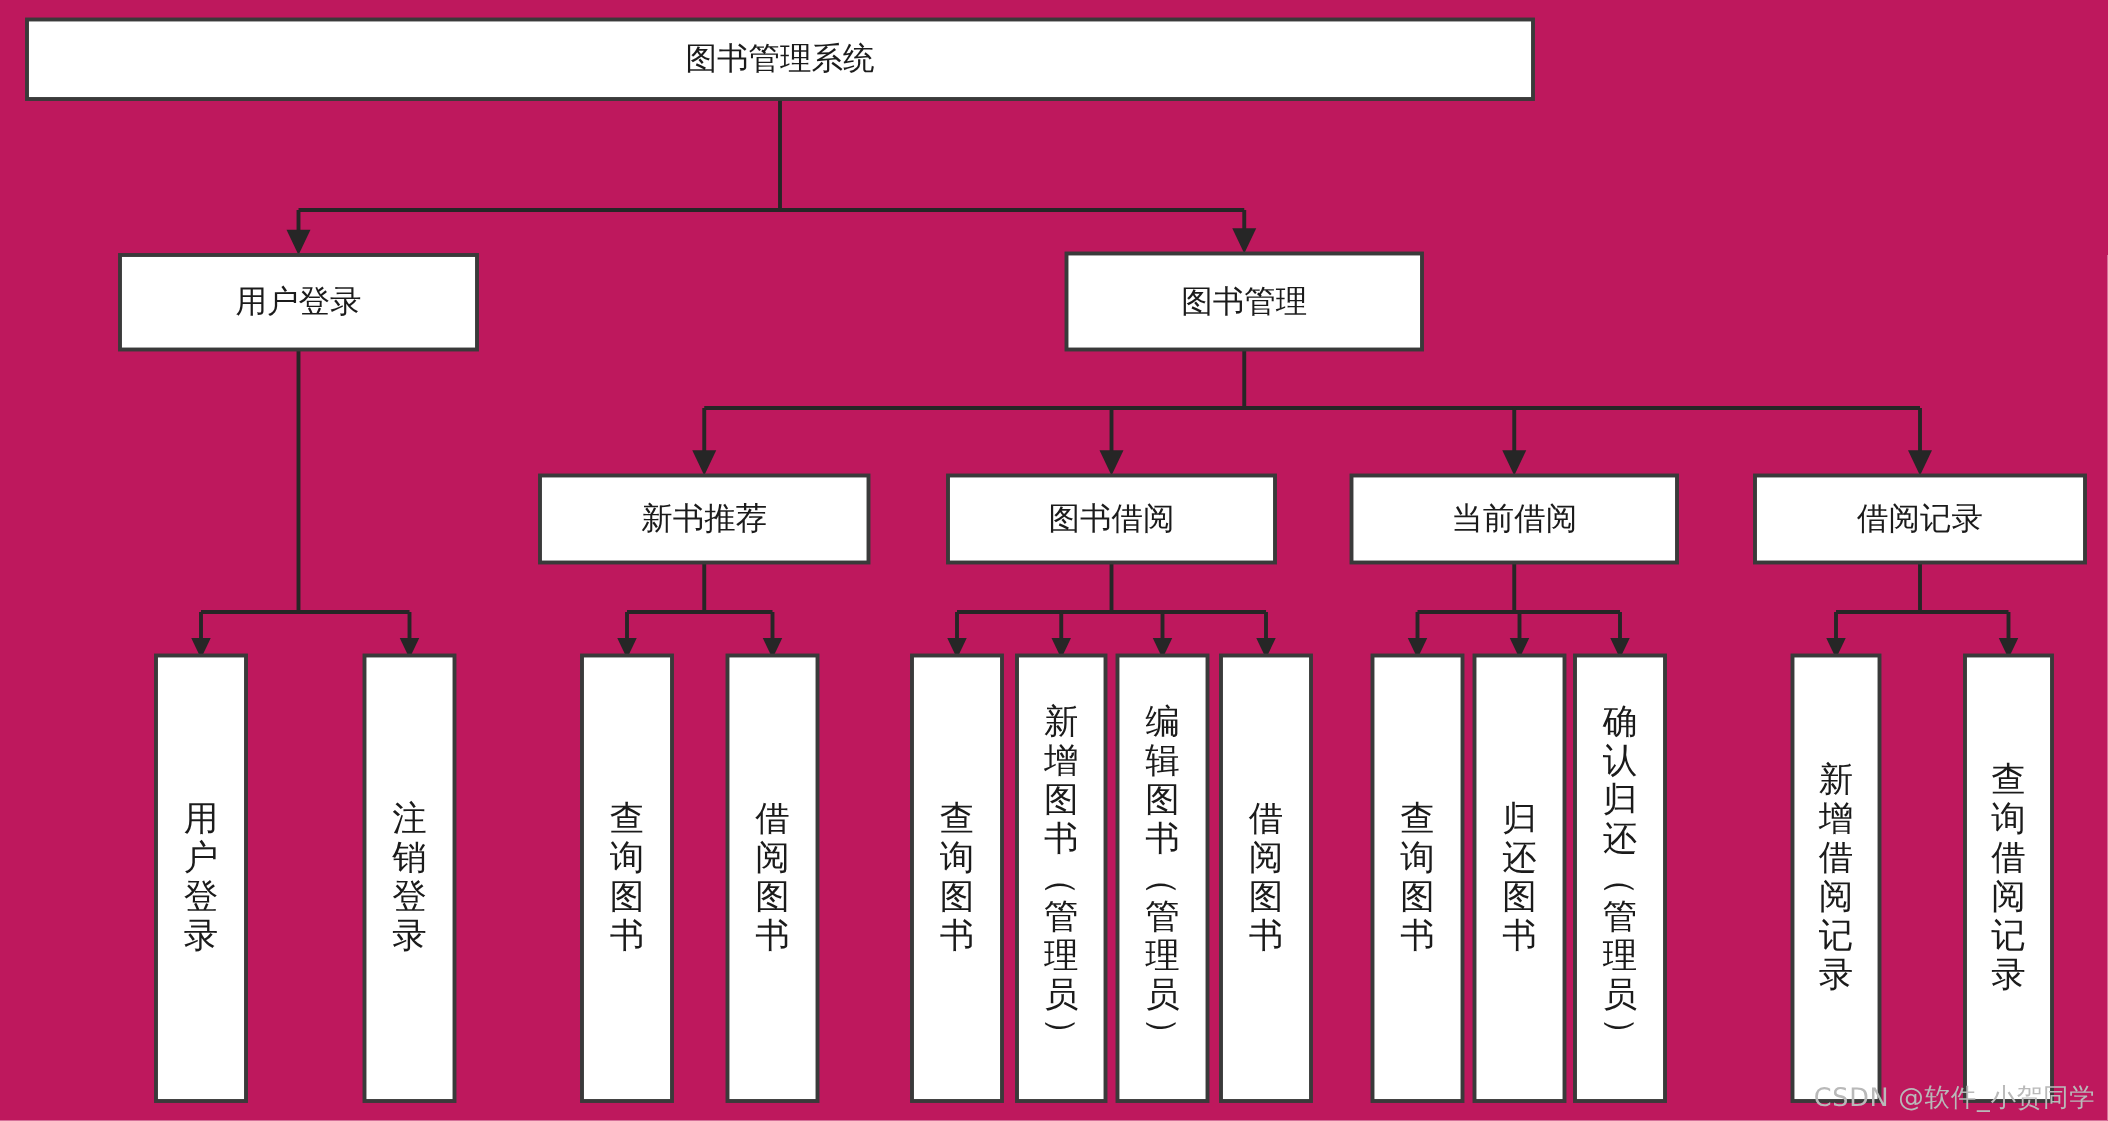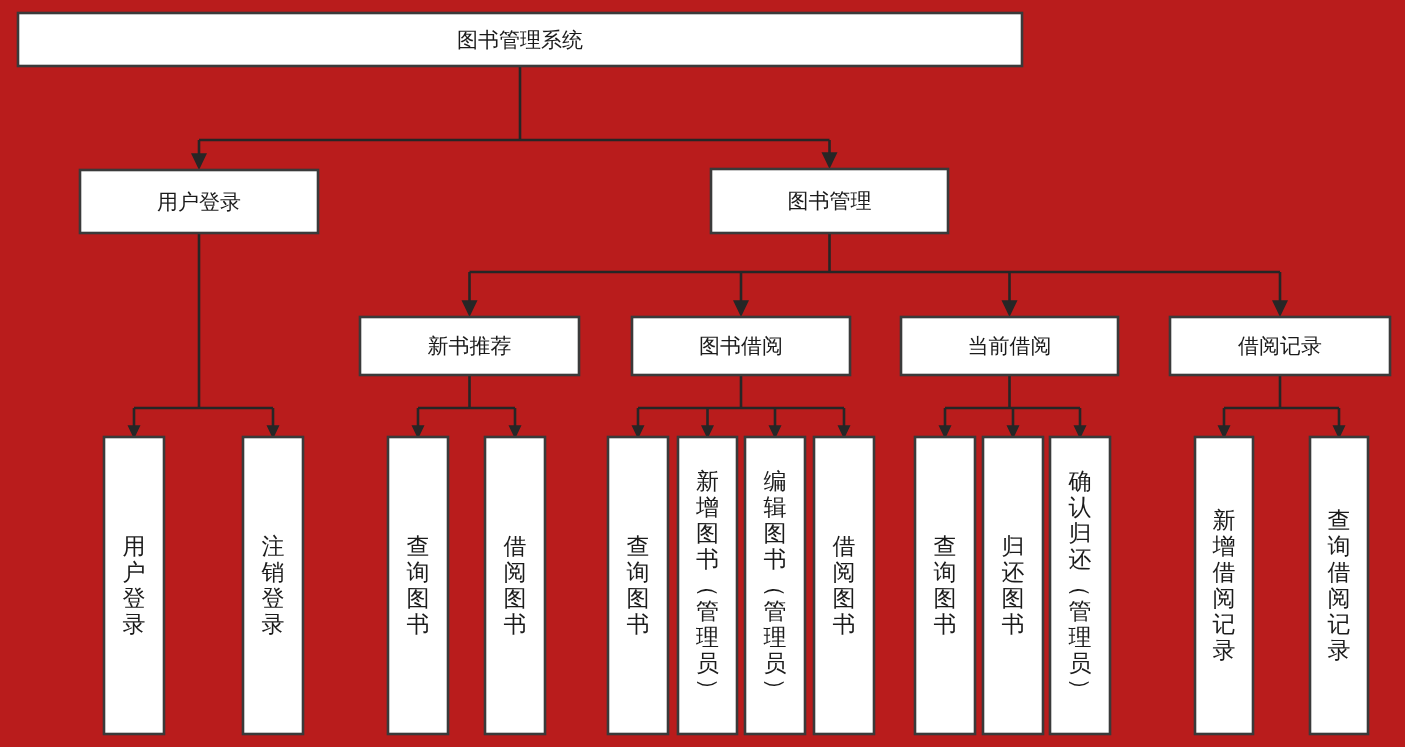--- a/index.html
+++ b/index.html
@@ -1,21 +1,21 @@
 <!DOCTYPE html>
 <html><head>
 <meta charset="utf-8">
 <style>
   html,body{margin:0;padding:0;background:#ffffff;}
   body{
     width:1405px;height:747px;
     font-family:"DejaVu Sans","Liberation Sans",sans-serif;
     overflow:hidden;
   }
-  #diagram-root{position:relative;width:1405px;height:747px;background:#b91c1c;}
+  #diagram-root{position:relative;width:1405px;height:747px;background:#be185d;}
   svg#tree-svg{position:absolute;left:0;top:0;width:1405px;height:747px;}
   .node-box{fill:#ffffff;stroke:#3a3a3a;stroke-width:2.6;}
   .connector{stroke:#262626;stroke-width:2.6;fill:none;}
   .arrow-head{fill:#262626;stroke:none;}
   .node-label{
     font-family:"DejaVu Sans","Liberation Sans",sans-serif;
     fill:#1b1b1b;font-size:21px;text-anchor:middle;
     dominant-baseline:middle;
   }
   .vlabel{
@@ -211,13 +211,14 @@
           <text x="1339" y="527.5" class="vlabel">查</text>
           <text x="1339" y="553.5" class="vlabel">询</text>
           <text x="1339" y="579.5" class="vlabel">借</text>
           <text x="1339" y="605.5" class="vlabel">阅</text>
           <text x="1339" y="631.5" class="vlabel">记</text>
           <text x="1339" y="657.5" class="vlabel">录</text>
         </g>
       </g>
   </svg>
 
+  <div class="watermark">CSDN @软件_小贺同学</div>
 </div>
 
 </body></html>

